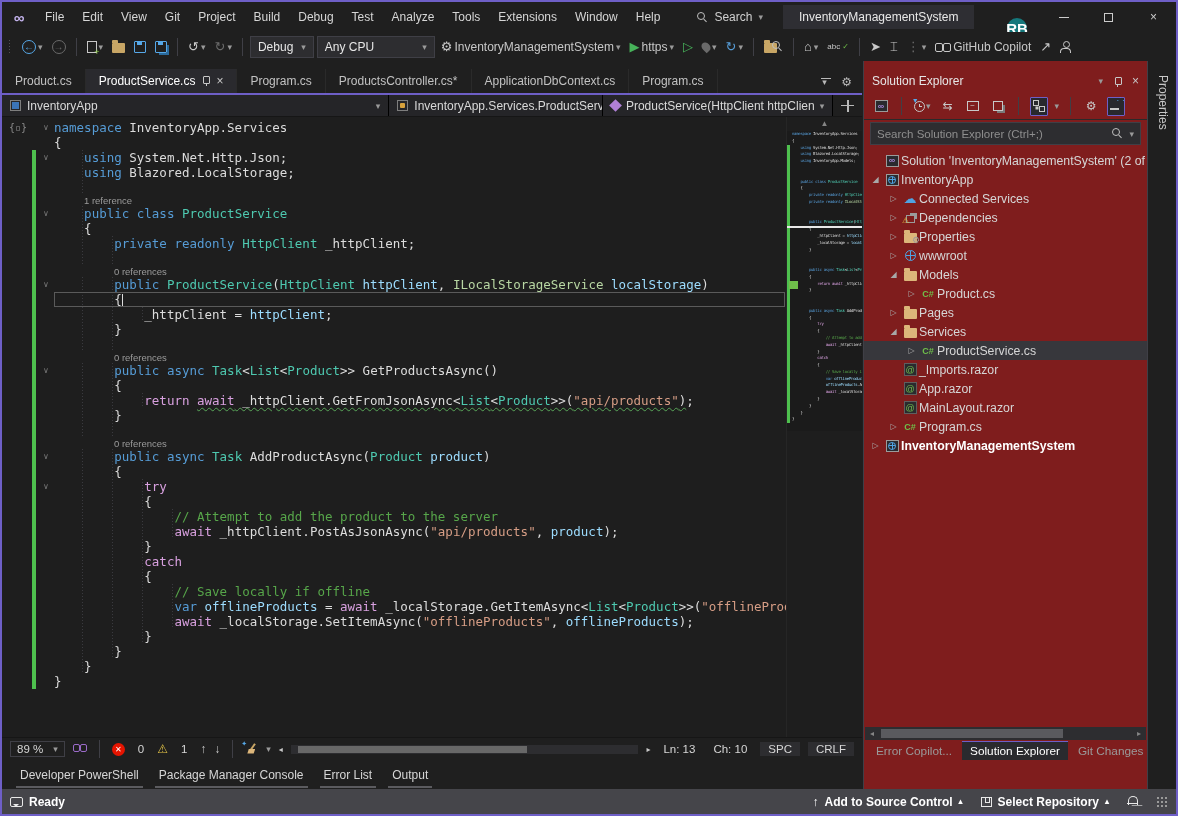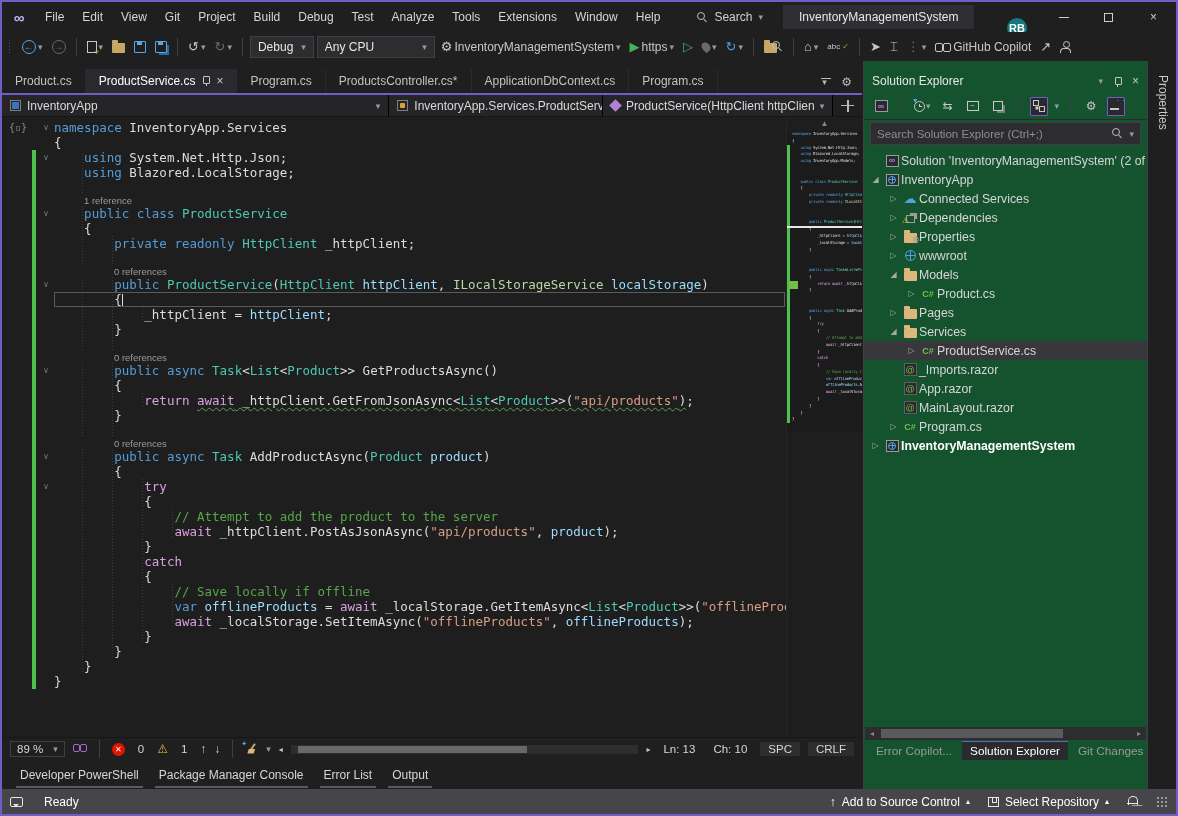--- a/index.html
+++ b/index.html
@@ -12,21 +12,21 @@
   .vs-logo { width:34px; text-align:center; font-size:15px; font-weight:bold; font-style:italic; color:#C5B4EE; }
   .menus { display:flex; }
   .menus .menu { padding:4px 9px; color:#D6D6D6; cursor:default; }
   .tb-search { display:flex; align-items:center; gap:6px; margin-left:18px; padding:3px 10px; color:#CFCFCF; }
   .mag { position:relative; width:11px; height:11px; display:inline-block; }
   .mag::before { content:""; position:absolute; width:6px; height:6px; border:1.4px solid #BFBFBF; border-radius:50%; left:0; top:0; }
   .mag::after { content:""; position:absolute; width:4px; height:1.4px; background:#BFBFBF; transform:rotate(45deg); left:6px; top:8px; }
   .caret { font-size:9px; color:#9A9A9A; }
   .title-box { background:#2E2E33; padding:5px 16px; margin-left:10px; color:#E8E8E8; }
   .tb-right { margin-left:auto; display:flex; align-items:center; }
-  .avatar { width:20px; height:20px; border-radius:50%; background:#15787C; color:#FFF; font-size:11px; font-weight:bold;
+  .avatar { width:20px; height:20px; border-radius:50%; background:#15787C; color:#FFF; font-size:15px; font-weight:bold;
     display:flex; align-items:center; justify-content:center; margin-right:14px;margin-top:22px; }
   .winbtn { width:45px; height:30px; display:flex; align-items:center; justify-content:center; color:#CCC; }
   .g-min { width:10px; height:1px; background:#CCC; display:inline-block; }
   .g-max { width:9px; height:9px; border:1px solid #CCC; display:inline-block; }
 
   
   .toolbar { height:29px; display:flex; align-items:center; gap:3px; padding:0 6px; flex:none; background:#1F1F1F; }
   .grip-v { width:4px; height:16px; background-image:radial-gradient(#515151 1px, transparent 1px); background-size:3px 3px; margin-right:4px; }
   .tbtn { display:flex; align-items:center; gap:2px; padding:2px 3px; border-radius:2px; color:#C8C8C8; }
   .divider { width:1px; height:18px; background:#3F3F46; margin:0 4px; }
@@ -47,21 +47,21 @@
   .copilot-ic::before, .copilot-ic::after { content:""; position:absolute; top:1px; width:6px; height:7px; border:1.4px solid #C8C8C8; border-radius:2px; }
   .copilot-ic::before { left:0; } .copilot-ic::after { right:0; }
   .person-ic { position:relative; width:10px; height:12px; }
   .person-ic::before { content:""; position:absolute; top:0; left:2.5px; width:5px; height:5px; border-radius:50%; border:1.2px solid #C8C8C8; }
   .person-ic::after { content:""; position:absolute; bottom:0; left:0; width:9px; height:4px; border:1.2px solid #C8C8C8; border-bottom:none; border-radius:4px 4px 0 0; }
 
   
   .main { flex:1; display:flex; min-height:0; }
   .editor-col { width:860px; display:flex; flex-direction:column; min-width:0; }
   .sep-v { width:2px; background:#1F1F1F; border-right:1px solid #3F3F46; }
-  .sidebar { width:283px; display:flex; flex-direction:column; background:#14532d; }
+  .sidebar { width:283px; display:flex; flex-direction:column; background:#7f1d1d; }
   .right-strip { flex:1; background:#1F1F1F; border-left:1px solid #3F3F46; padding-top:8px; }
   .vtab { writing-mode:vertical-rl; color:#C8C8C8; font-size:12px; padding:6px 4px; margin-left:4px; }
 
   
   .tabs-row { height:26px; margin-top:8px; display:flex; align-items:flex-end; border-bottom:2px solid #6E5FC7; }
   .dtab { display:flex; align-items:center; gap:6px; padding:4px 13px 5px; color:#C2C2C2; height:24px; border-right:1px solid #2A2A2A; white-space:nowrap; }
   .dtab.active { background:#2A2A2E; color:#FFFFFF; }
   .pin-ic { position:relative; width:9px; height:11px; display:inline-block; }
   .pin-ic::before { content:""; position:absolute; top:1px; left:2px; width:5px; height:6px; border:1px solid #C8C8C8; border-radius:1px; }
   .pin-ic::after { content:""; position:absolute; top:8px; left:4.5px; width:1px; height:3px; background:#C8C8C8; }
@@ -182,21 +182,21 @@
   .se-hscroll { height:13px; flex:none; display:flex; align-items:center; background:#2D2D30; margin:0 1px; }
   .se-hscroll .arr { width:14px; text-align:center; color:#858585; font-size:8px; }
   .se-hscroll .track { flex:1; position:relative; height:100%; }
   .se-hscroll .thumb { position:absolute; left:2px; width:72%; top:2px; bottom:2px; background:#5A5A5E; }
   .se-tabs { height:21px; flex:none; display:flex; align-items:center; gap:2px; padding:0 4px; }
   .setab { padding:2px 8px; color:#9A9A9A; white-space:nowrap; font-size:11.8px; }
   .setab.active { color:#FFFFFF; background:#2A2A2E; border-top:1px solid #6E5FC7; }
   .se-bottom-fill { height:28px; flex:none; }
 
   
-  .statusbar { height:25px; flex:none; background:#45454A; display:flex; align-items:center; padding:3px 8px; color:#FFFFFF; font-size:12px; gap:21px; }
+  .statusbar { height:25px; flex:none; background:#45454A; display:flex; align-items:center; padding:3px 8px; color:#FFFFFF; font-size:12px; gap:6px;font-weight:bold; }
   .bubble { width:13px; height:10px; border:1.2px solid #E8E8E8; border-radius:2px; position:relative; }
   .bubble::after { content:""; position:absolute; left:2px; bottom:-4px; border:3px solid transparent; border-top-color:#E8E8E8; }
   .sb-right { margin-left:auto; display:flex; align-items:center; gap:18px; }
   .sb-item { display:flex; align-items:center; gap:6px; }
   .repo-ic { width:11px; height:10px; border:1.2px solid #E8E8E8; position:relative; }
   .repo-ic::after { content:""; position:absolute; left:3px; top:0; width:3px; height:4px; border:1px solid #E8E8E8; border-top:none; }
   .bell { position:relative; width:11px; height:11px; }
   .bell::before { content:""; position:absolute; left:1px; top:0; width:8px; height:8px; border:1.2px solid #E8E8E8; border-radius:5px 5px 0 0; border-bottom:none; }
   .bell::after { content:""; position:absolute; left:0; top:7px; width:11px; height:1.2px; background:#E8E8E8; box-shadow:4.5px 2px 0 -0.2px #E8E8E8; }
   .grip { width:12px; height:12px; background-image:radial-gradient(#9A9A9A 1px, transparent 1px); background-size:4px 4px; background-position:bottom right; }

